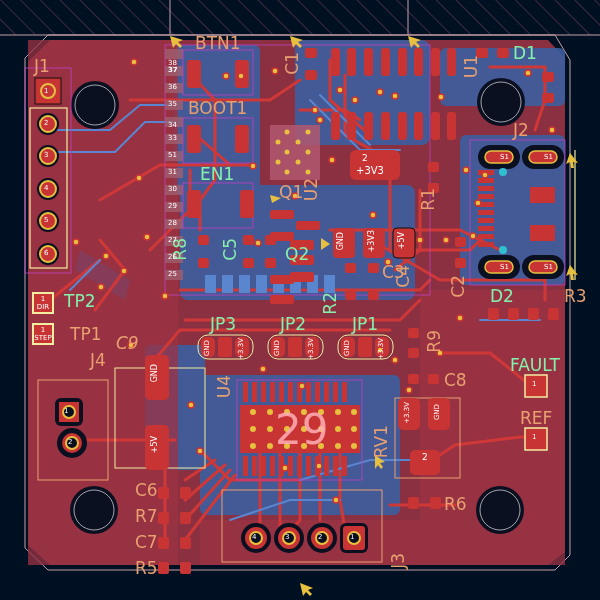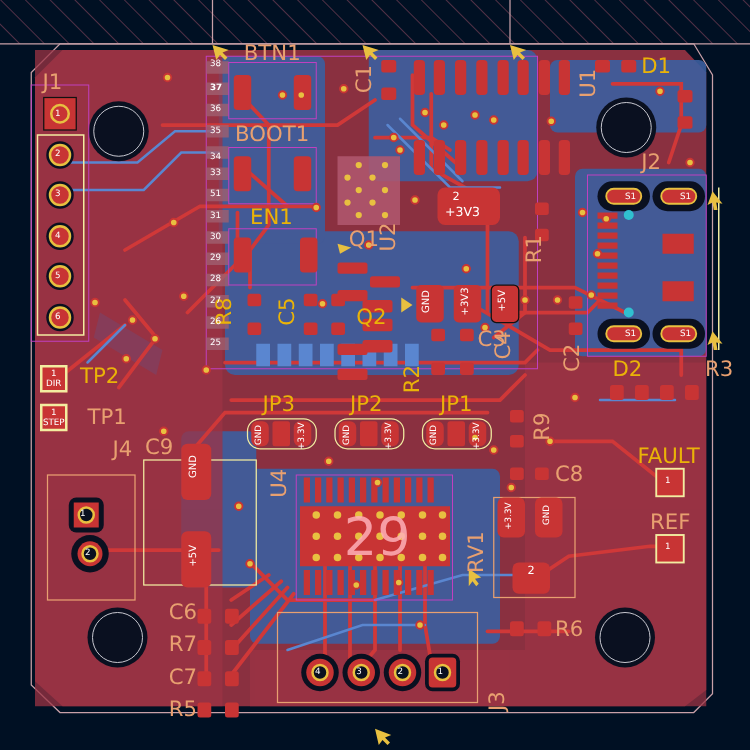--- a/index.html
+++ b/index.html
@@ -1,19 +1,19 @@
 <!DOCTYPE html>
 <html><head>
 <meta charset="utf-8">
 <style>
   html, body { margin: 0; padding: 0; background: #001023; }
   body { width: 600px; height: 600px; overflow: hidden; position: relative; font-family: "DejaVu Sans", sans-serif; }
   #canvas { position: absolute; left: 0; top: 0; width: 600px; height: 600px; }
   .lbl { position: absolute; font-family: "DejaVu Sans", sans-serif; white-space: nowrap; line-height: 1; }
-  .silk-f { color: #eab308; }
+  .silk-f { color: #86efac; }
   .silk-b { color: #e8a070; }
   .ref { font-size: 17px; }
   .pad-txt { position: absolute; color: #ffffff; font-size: 7px; text-align: center; line-height: 1.05; white-space: nowrap; font-family: "DejaVu Sans", sans-serif; }
   .vert { writing-mode: vertical-rl; transform: rotate(180deg); }
   .tp-box { position: absolute; background: #c83434; border: 2px solid #f2eda1; box-sizing: border-box; color: #fff; font-size: 7px; text-align: center; line-height: 1.2; padding-top: 1px; }
   .big29 { position: absolute; font-size: 42px; color: #ffb0b8; opacity: 0.85; font-family: "DejaVu Sans", sans-serif; }
 </style>
 </head>
 <body>
 
@@ -495,21 +495,21 @@
 <div class="lbl silk-f ref" style="left:352px;top:316px;">JP1</div>
 <div class="lbl silk-b ref vert" style="left:426px;top:330px;">R9</div>
 <div class="lbl silk-b ref" style="left:444px;top:372px;">C8</div>
 <div class="lbl silk-f ref" style="left:510px;top:357px;">FAULT</div>
 <div class="lbl silk-b ref" style="left:520px;top:410px;">REF</div>
 <div class="lbl silk-b ref vert" style="left:373px;top:425px;">RV1</div>
 <div class="lbl silk-b ref" style="left:444px;top:496px;">R6</div>
 <div class="lbl silk-b ref vert" style="left:390px;top:553px;">J3</div>
 <div class="lbl silk-b ref vert" style="left:216px;top:375px;">U4</div>
 <div class="lbl silk-b ref" style="left:90px;top:352px;">J4</div>
-<div class="lbl silk-b ref" style="left:116px;top:350px;">C9</div>
+<div class="lbl silk-b ref" style="left:116px;top:335px;font-style:italic;">C9</div>
 <div class="lbl silk-f ref" style="left:64px;top:293px;">TP2</div>
 <div class="lbl silk-b ref" style="left:70px;top:326px;">TP1</div>
 <div class="lbl silk-b ref" style="left:135px;top:482px;">C6</div>
 <div class="lbl silk-b ref" style="left:135px;top:508px;">R7</div>
 <div class="lbl silk-b ref" style="left:135px;top:534px;">C7</div>
 <div class="lbl silk-b ref" style="left:135px;top:560px;">R5</div>
 
 <div class="tp-box" style="left:32px;top:292px;width:22px;height:22px;">
   <div>1</div>
   <div>DIR</div>
@@ -519,21 +519,21 @@
   <div>STEP</div>
 </div>
 
 <div class="pad-txt" style="left:44px;top:88px;">1</div>
 <div class="pad-txt" style="left:44px;top:120px;">2</div>
 <div class="pad-txt" style="left:44px;top:152px;">3</div>
 <div class="pad-txt" style="left:44px;top:185px;">4</div>
 <div class="pad-txt" style="left:44px;top:217px;">5</div>
 <div class="pad-txt" style="left:44px;top:250px;">6</div>
 
-<div class="pad-txt" style="left:168px;top:48px;">38</div>
+<div class="pad-txt" style="left:168px;top:60px;">38</div>
 <div class="pad-txt" style="left:168px;top:67px;font-weight:bold;">37</div>
 <div class="pad-txt" style="left:168px;top:84px;">36</div>
 <div class="pad-txt" style="left:168px;top:101px;">35</div>
 <div class="pad-txt" style="left:168px;top:122px;">34</div>
 <div class="pad-txt" style="left:168px;top:135px;">33</div>
 <div class="pad-txt" style="left:168px;top:152px;">51</div>
 <div class="pad-txt" style="left:168px;top:169px;">31</div>
 <div class="pad-txt" style="left:168px;top:186px;">30</div>
 <div class="pad-txt" style="left:168px;top:203px;">29</div>
 <div class="pad-txt" style="left:168px;top:220px;">28</div>

